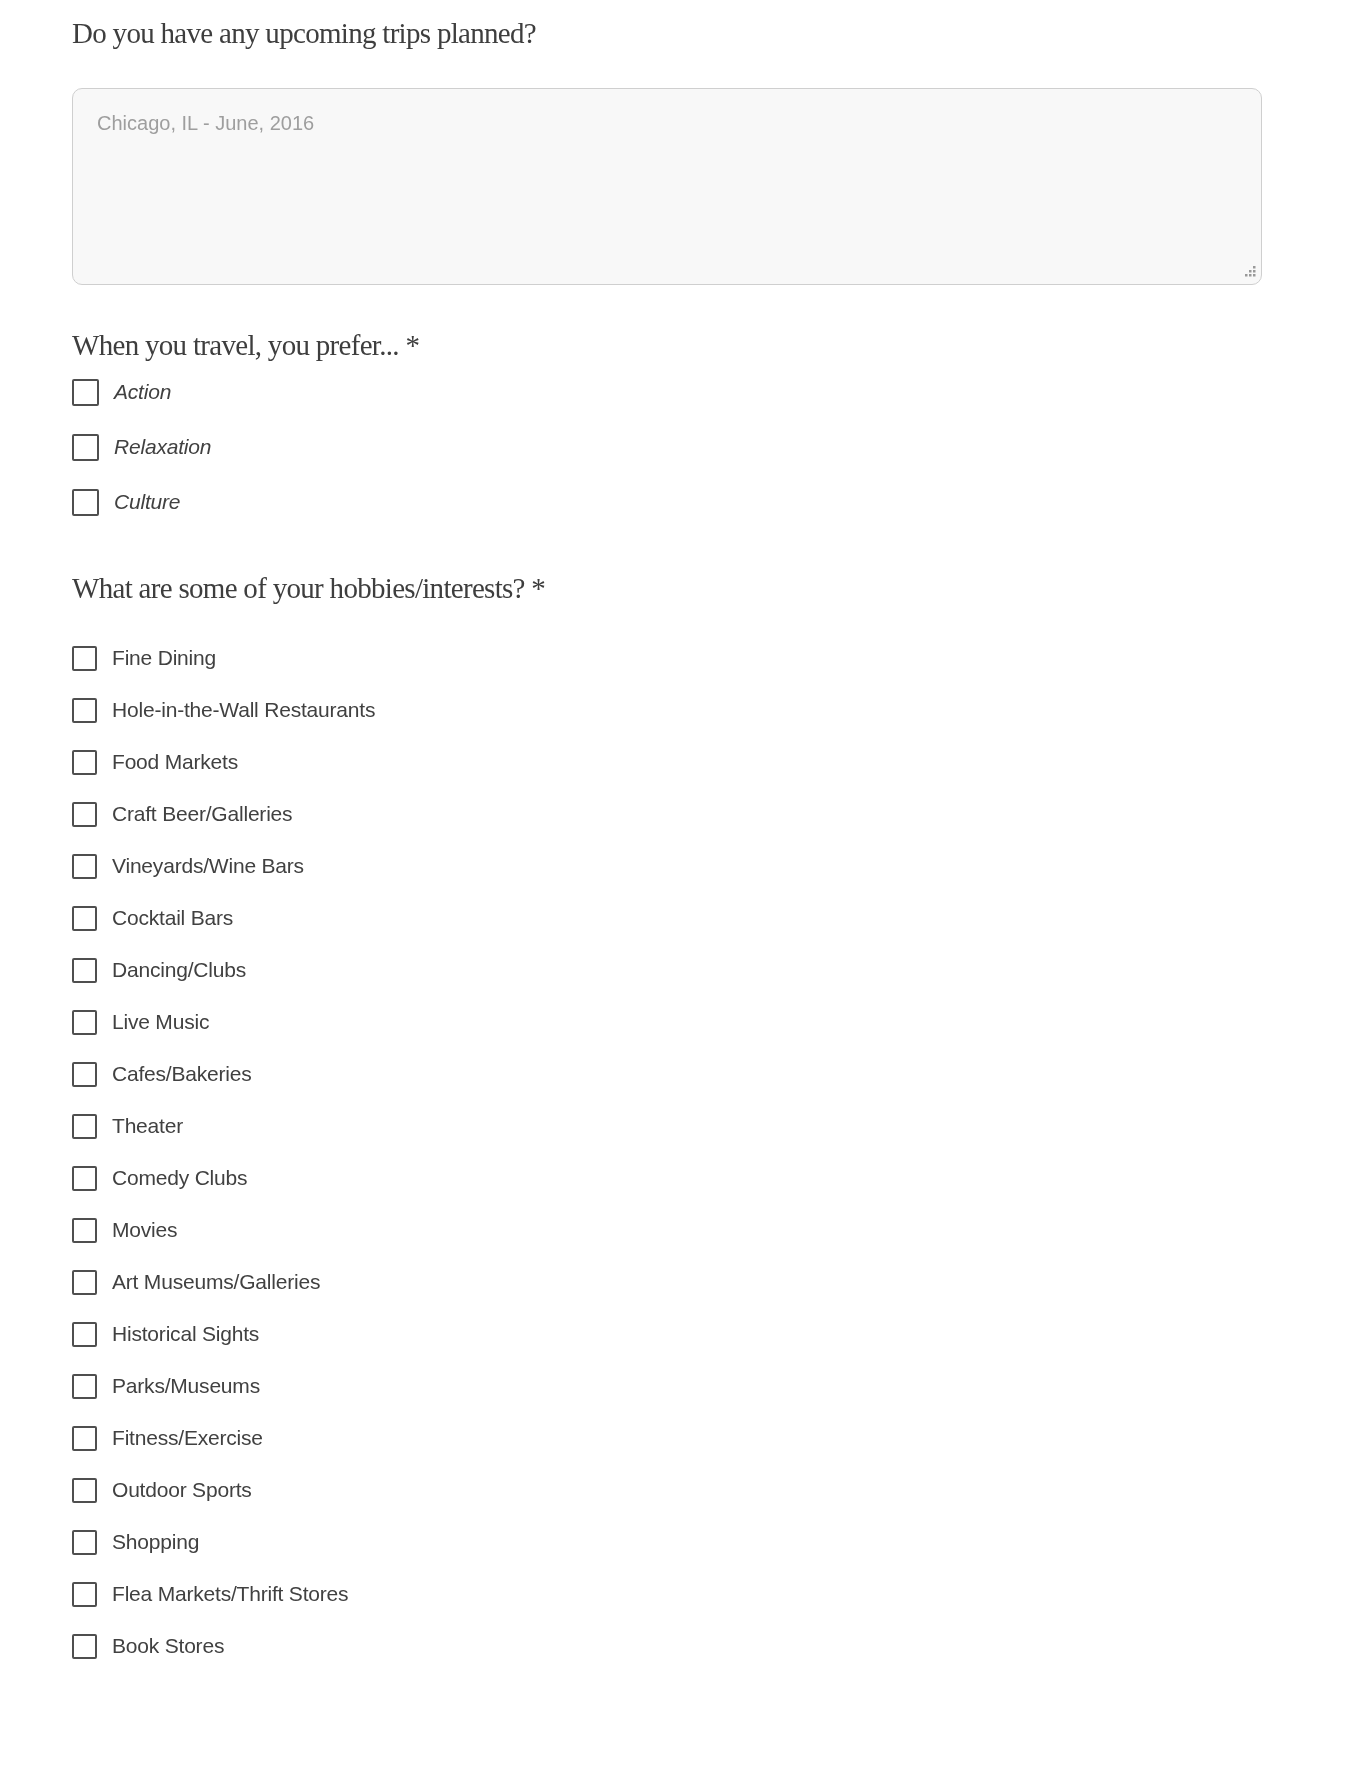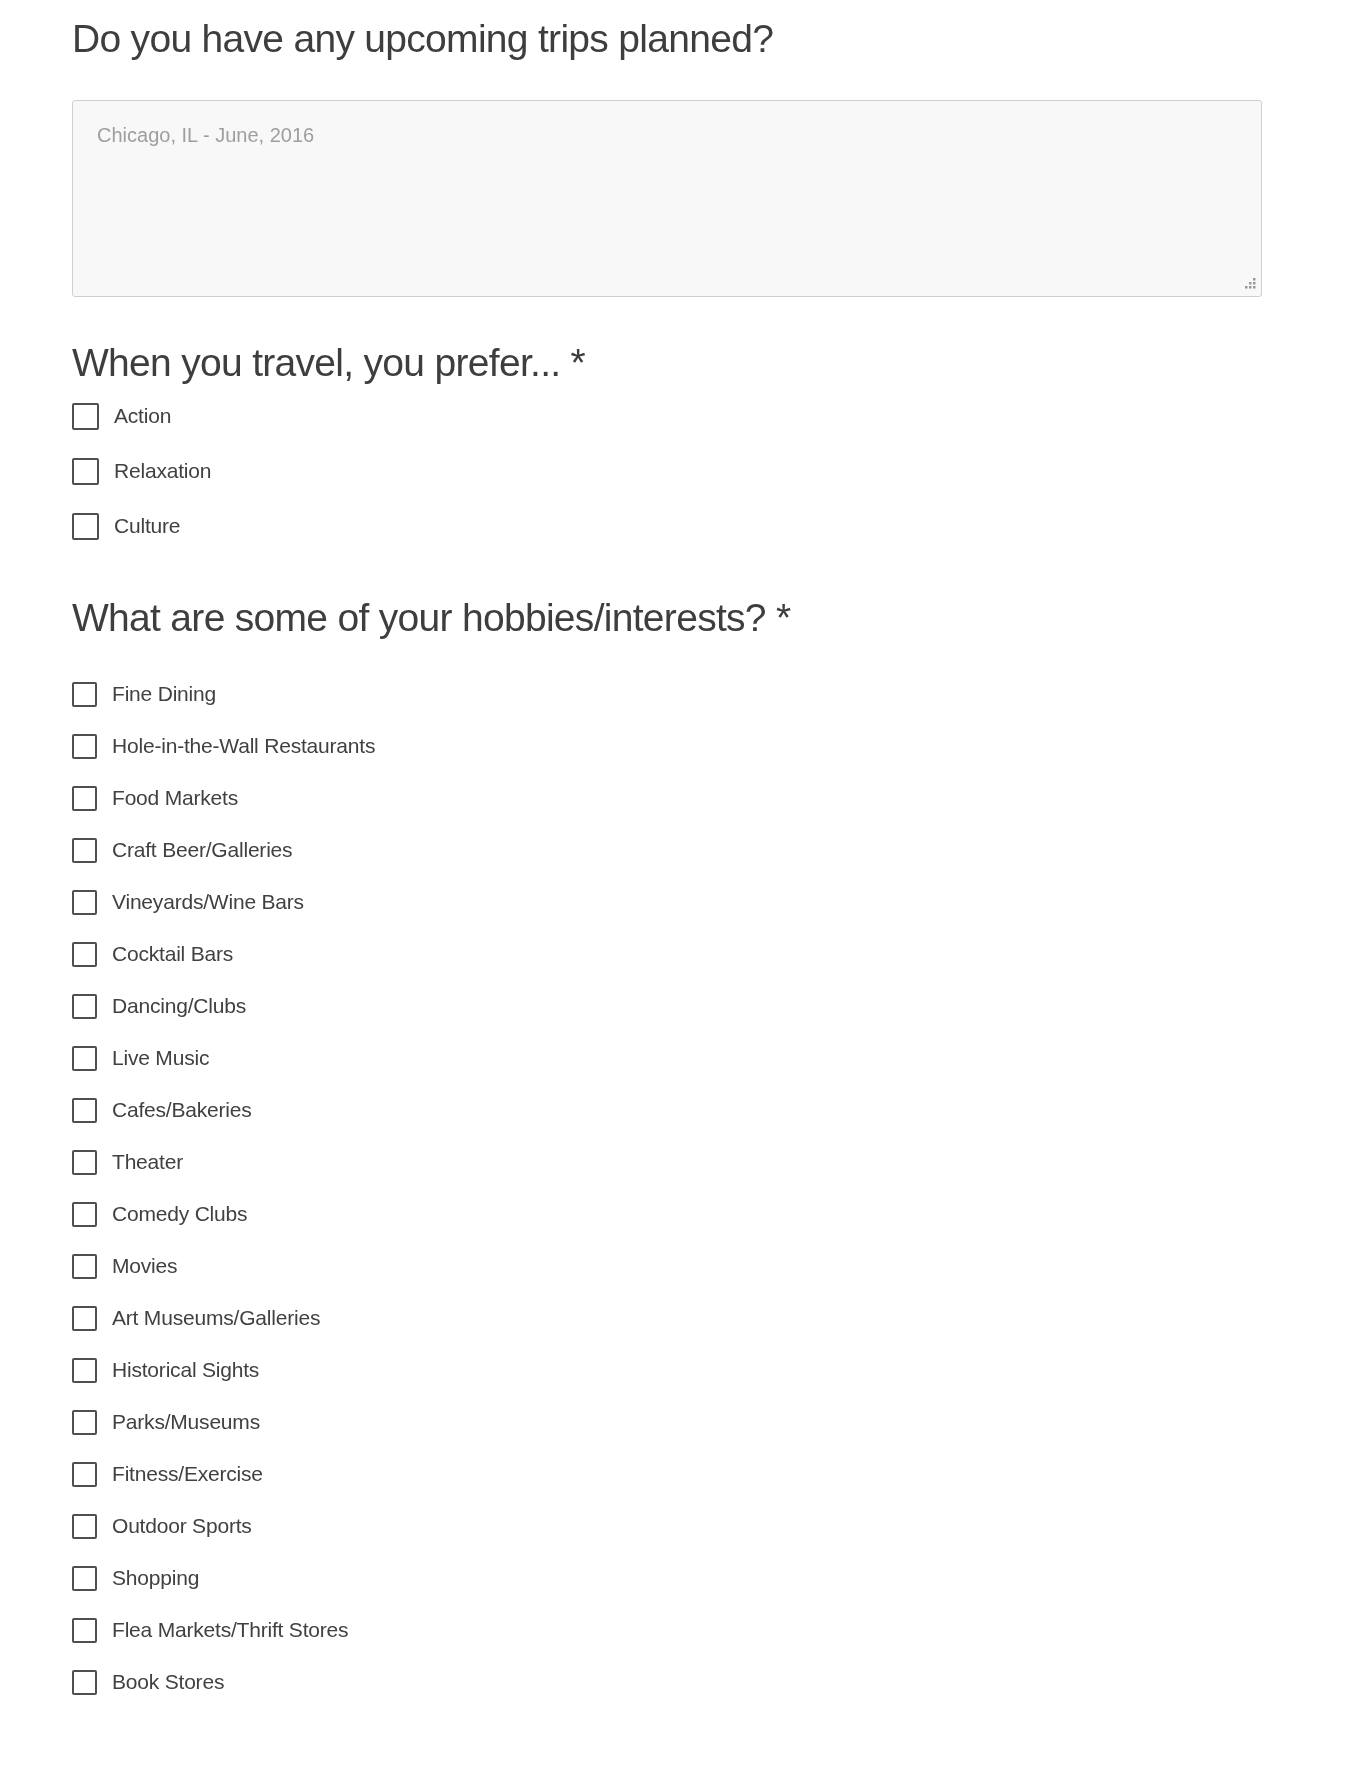--- a/index.html
+++ b/index.html
@@ -12,46 +12,47 @@
     min-height: 1792px;
     font-family: "Liberation Sans", sans-serif;
     overflow: hidden;
   }
   .page {
     padding: 16px 0 0 72px;
     box-sizing: border-box;
   }
   .q-title {
     margin: 0;
-    font-size: 39px;
+    font-size: 29px;
     font-weight: normal;
     letter-spacing: -0.7px;
     color: var(--heading, #3e3e3e);
     line-height: 1.2;
+    font-family: Liberation Serif, serif;
   }
   .q-subtitle {
     margin: 17px 0 0 0;
     font-size: 19px;
     letter-spacing: -0.3px;
     color: var(--subtitle, #8b8b8b);
     line-height: 1.25;
   }
   .textarea-wrap {
     position: relative;
     width: 1190px;
     margin-top: 37px;
   }
   .trip-textarea {
     display: block;
     width: 100%;
     height: 197px;
     box-sizing: border-box;
     background: var(--textarea_bg, #f8f8f8);
     border: 1px solid var(--textarea_border, #cfcfcf);
-    border-radius: 3px;
+    border-radius: 10px;
     padding: 23px 24px;
     font-family: "Liberation Sans", sans-serif;
     font-size: 20px;
     color: #555555;
     resize: none;
     outline: none;
   }
   .trip-textarea::placeholder {
     color: var(--placeholder, #9e9e9e);
     opacity: 1;
@@ -72,20 +73,21 @@
   .section-hobbies .cb-list { margin-top: 39px; }
   .cb-row {
     display: flex;
     align-items: center;
     width: fit-content;
     cursor: pointer;
   }
   .section-travel .cb-row {
     height: 29px;
     margin-bottom: 26px;
+    font-style: italic;
   }
   .section-hobbies .cb-row {
     height: 28px;
     margin-bottom: 24px;
   }
   .cb-box {
     flex: none;
     box-sizing: border-box;
     background: #ffffff;
     border: 2px solid var(--checkbox_border, #4f4f4f);

